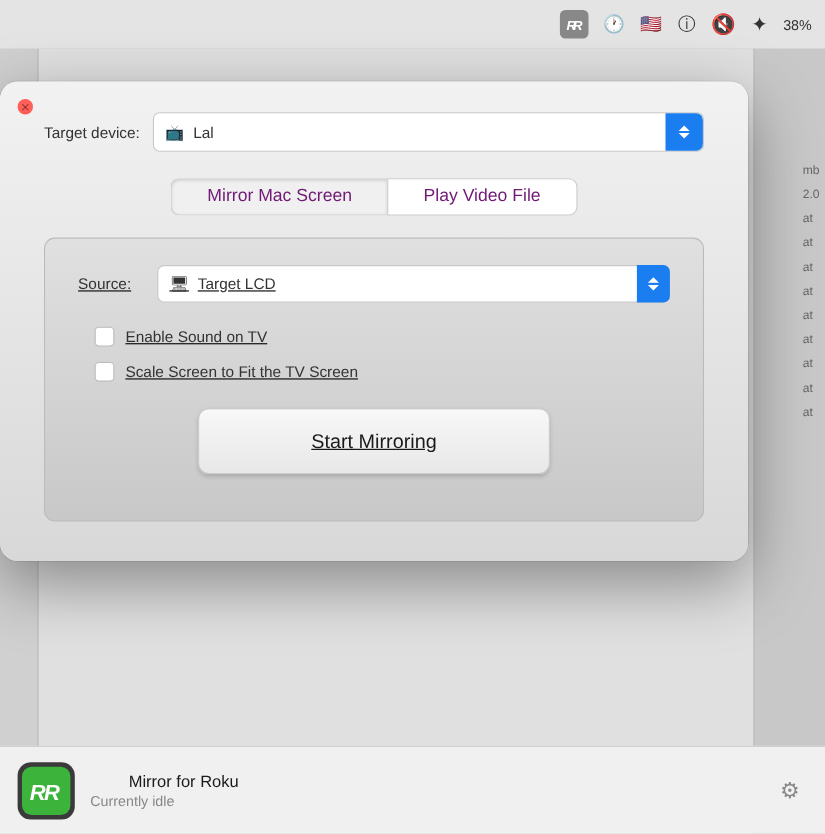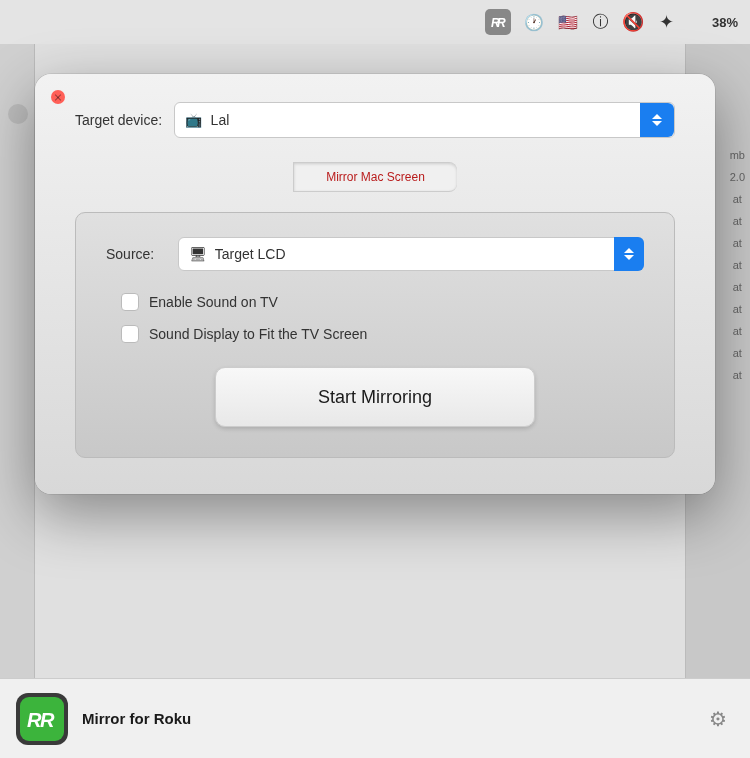--- a/index.html
+++ b/index.html
@@ -45,22 +45,21 @@
       align-items: center;
       justify-content: center;
       color: white;
       font-weight: bold;
       font-size: 13px;
     }
 
     .menubar-percent {
       font-size: 13px;
       color: #333;
-      font-weight: 700;
-      margin-left: 24px;
+      font-weight: 400;
     }
 
     
     .bg-content {
       position: absolute;
       top: 44px;
       left: 0;
       width: 750px;
       height: 714px;
       background: #e0e0e0;
@@ -86,21 +85,21 @@
       border-left: 1px solid #bbb;
     }
 
     .bg-right-text {
       position: absolute;
       top: 100px;
       right: 5px;
       color: #666;
       font-size: 11px;
       line-height: 22px;
-      text-align: center;
+      text-align: left;
     }
 
     
     .bottom-bar {
       position: absolute;
       bottom: 0;
       left: 0;
       width: 750px;
       height: 80px;
       background: #f0f0f0;
@@ -136,22 +135,23 @@
       font-size: 18px;
       font-style: italic;
     }
 
     .app-info {
       flex: 1;
     }
 
     .app-name {
       font-size: 15px;
-      font-weight: 700;
+      font-weight: 400;
       color: #1a1a1a;
+      margin-left: 35px;
     }
 
     .app-status {
       font-size: 13px;
       color: #888;
       margin-top: 2px;
     }
 
     .gear-btn {
       width: 32px;
@@ -183,21 +183,21 @@
     
     .popup-overlay {
       position: absolute;
       top: 44px;
       left: 0;
       width: 750px;
       height: 636px;
       z-index: 200;
       display: flex;
       align-items: flex-start;
-      justify-content: center;
+      justify-content: flex-start;
       padding-top: 30px;
     }
 
     .popup {
       width: 680px;
       background: linear-gradient(180deg, #f2f2f2 0%, #d8d8d8 100%);
       border-radius: 16px;
       box-shadow: 0 20px 60px rgba(0,0,0,0.4), 0 0 0 0.5px rgba(0,0,0,0.15);
       padding: 28px 40px 36px 40px;
       position: relative;
@@ -300,22 +300,22 @@
     
     .tabs-row {
       display: flex;
       justify-content: center;
       gap: 0;
       margin-bottom: 20px;
     }
 
     .tab-btn {
       padding: 7px 32px;
-      font-size: 12px;
-      color: #b91c1c;
+      font-size: 16px;
+      color: #701a75;
       background: white;
       border: 1px solid #ccc;
       cursor: pointer;
       font-weight: 400;
     }
 
     .tab-btn:first-child {
       border-radius: 8px 0 0 8px;
       border-right: none;
     }
@@ -327,22 +327,23 @@
     .tab-btn.active {
       background: #f0f0f0;
       font-weight: 500;
       box-shadow: inset 0 1px 3px rgba(0,0,0,0.15);
     }
 
     
     .inner-panel {
       background: linear-gradient(180deg, #e0e0e0 0%, #c8c8c8 100%);
       border-radius: 10px;
-      padding: 24px 30px 30px 30px;
+      padding: 24px 30px 42px 30px;
       border: 1px solid #bbb;
+      text-decoration: underline;
     }
 
     
     .source-row {
       display: flex;
       align-items: center;
       gap: 12px;
       margin-bottom: 22px;
     }
 
@@ -470,20 +471,21 @@
           <div class="select-arrows">
             <div class="arrow-up"></div>
             <div class="arrow-down"></div>
           </div>
         </div>
       </div>
     </div>
 
     <div class="tabs-row">
       <button class="tab-btn active">Mirror Mac Screen</button>
+      <button class="tab-btn">Play Video File</button>
     </div>
 
     <div class="inner-panel">
 
       <div class="source-row">
         <span class="source-label">Source:</span>
         <div class="source-select-wrap">
           <div class="source-select-display">
             <span class="monitor-icon">🖥</span>
             <span>Target LCD</span>
@@ -495,21 +497,21 @@
         </div>
       </div>
 
       <div class="checkbox-row">
         <div class="checkbox-box"></div>
         <span class="checkbox-label">Enable Sound on TV</span>
       </div>
 
       <div class="checkbox-row">
         <div class="checkbox-box"></div>
-        <span class="checkbox-label">Sound Display to Fit the TV Screen</span>
+        <span class="checkbox-label">Scale Screen to Fit the TV Screen</span>
       </div>
 
       <div class="start-btn-wrap">
         <button class="start-btn">Start Mirroring</button>
       </div>
 
     </div>
   </div>
 </div>
 
@@ -517,18 +519,19 @@
   <div class="app-icon-wrap">
     <div class="app-icon-inner">
       <svg width="32" height="28" viewBox="0 0 32 28" fill="none">
         <text x="1" y="22" font-size="20" fill="white" font-weight="900" font-style="italic" font-family="Arial">R</text>
         <text x="14" y="22" font-size="20" fill="white" font-weight="900" font-style="italic" font-family="Arial">R</text>
       </svg>
     </div>
   </div>
   <div class="app-info">
     <div class="app-name">Mirror for Roku</div>
+    <div class="app-status">Currently idle</div>
   </div>
   <div class="gear-btn">⚙</div>
 </div>
 
 <div class="bottom-align">Alignment</div>
 <div class="bottom-date">Jan 1, 2020 at</div>
 
 </body></html>

